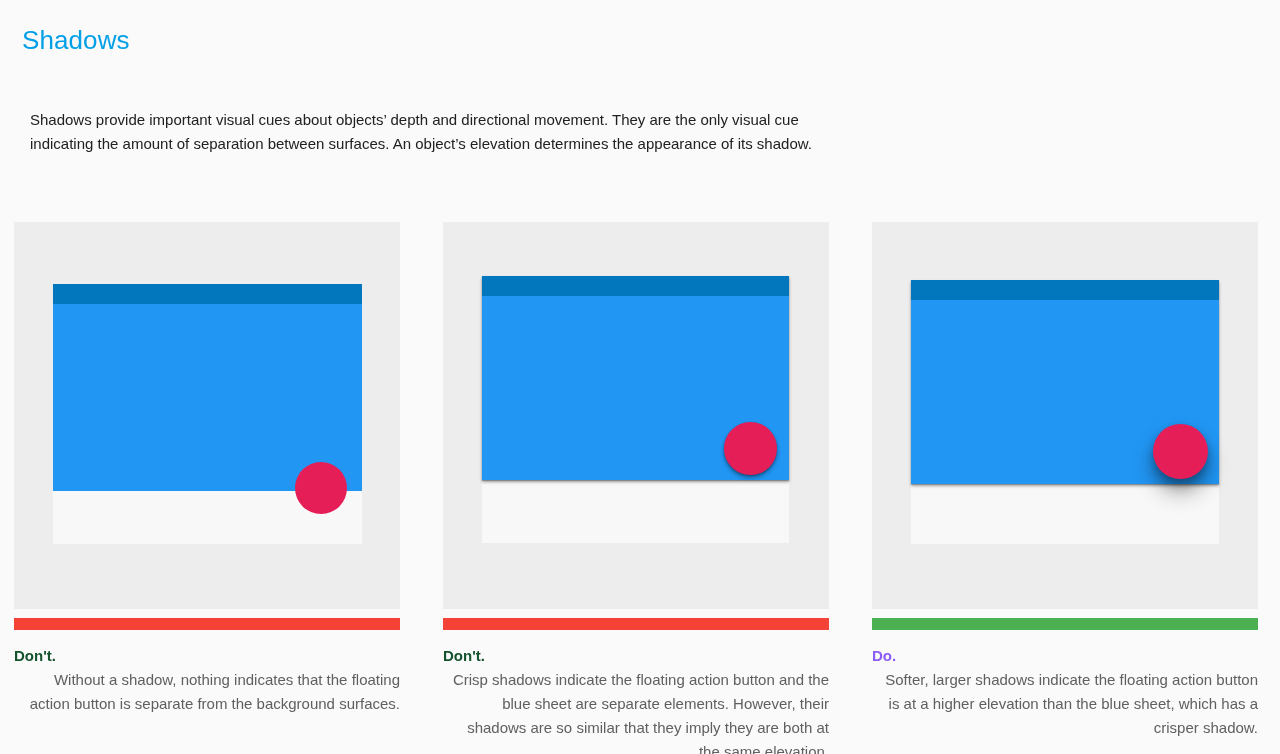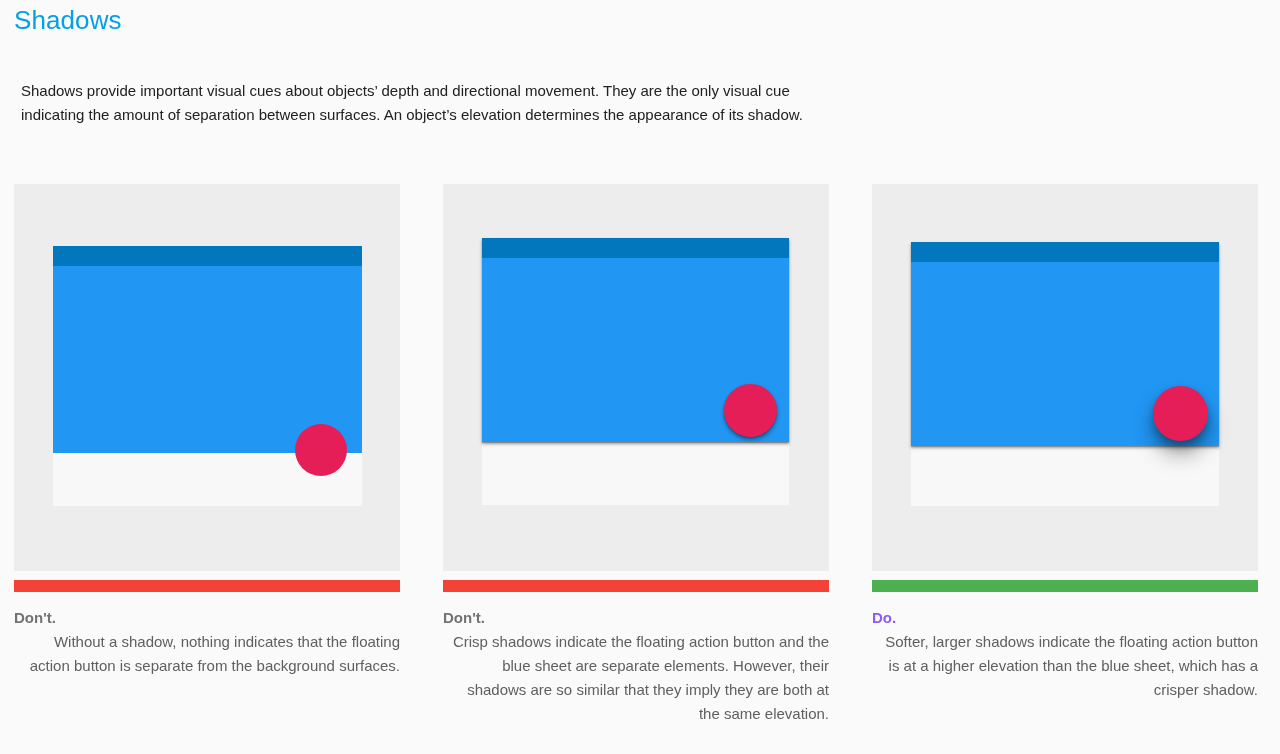--- a/index.html
+++ b/index.html
@@ -17,31 +17,31 @@
 
   .page {
     position: relative;
     width: 1280px;
     height: 754px;
     box-sizing: border-box;
     padding: 0 14px;
   }
 
   .page-title {
-    margin: 0;
-    padding-top: 4px;
+    margin: 8px;
+    padding-top: 16px;
     font-size: 26px;
     font-weight: 400;
     line-height: 32px;
     color: #03a0e8;
     letter-spacing: 0.1px;
   }
 
   .intro {
-    margin: 7px;
+    margin: 16px;
     padding-top: 36px;
     font-size: 15px;
     line-height: 24px;
     color: #212121;
     max-width: 812px;
   }
 
   .cards {
     display: flex;
     gap: 43px;
@@ -120,21 +120,21 @@
   .rule.good { background: #4caf50; }
 
   .caption {
     padding-top: 14px;
     font-size: 15px;
     line-height: 24px;
     color: #5f5f5f;
   }
   .verdict {
     font-weight: 700;
-    color: #737373;
+    color: #14532d;
   }
   .verdict.good { color: #8b5cf6; }
   .caption-body { color: #5f5f5f; text-align: right; }
 </style>
 </head>
 <body>
 
 <div class="page">
 
   <h1 class="page-title">Shadows</h1>

